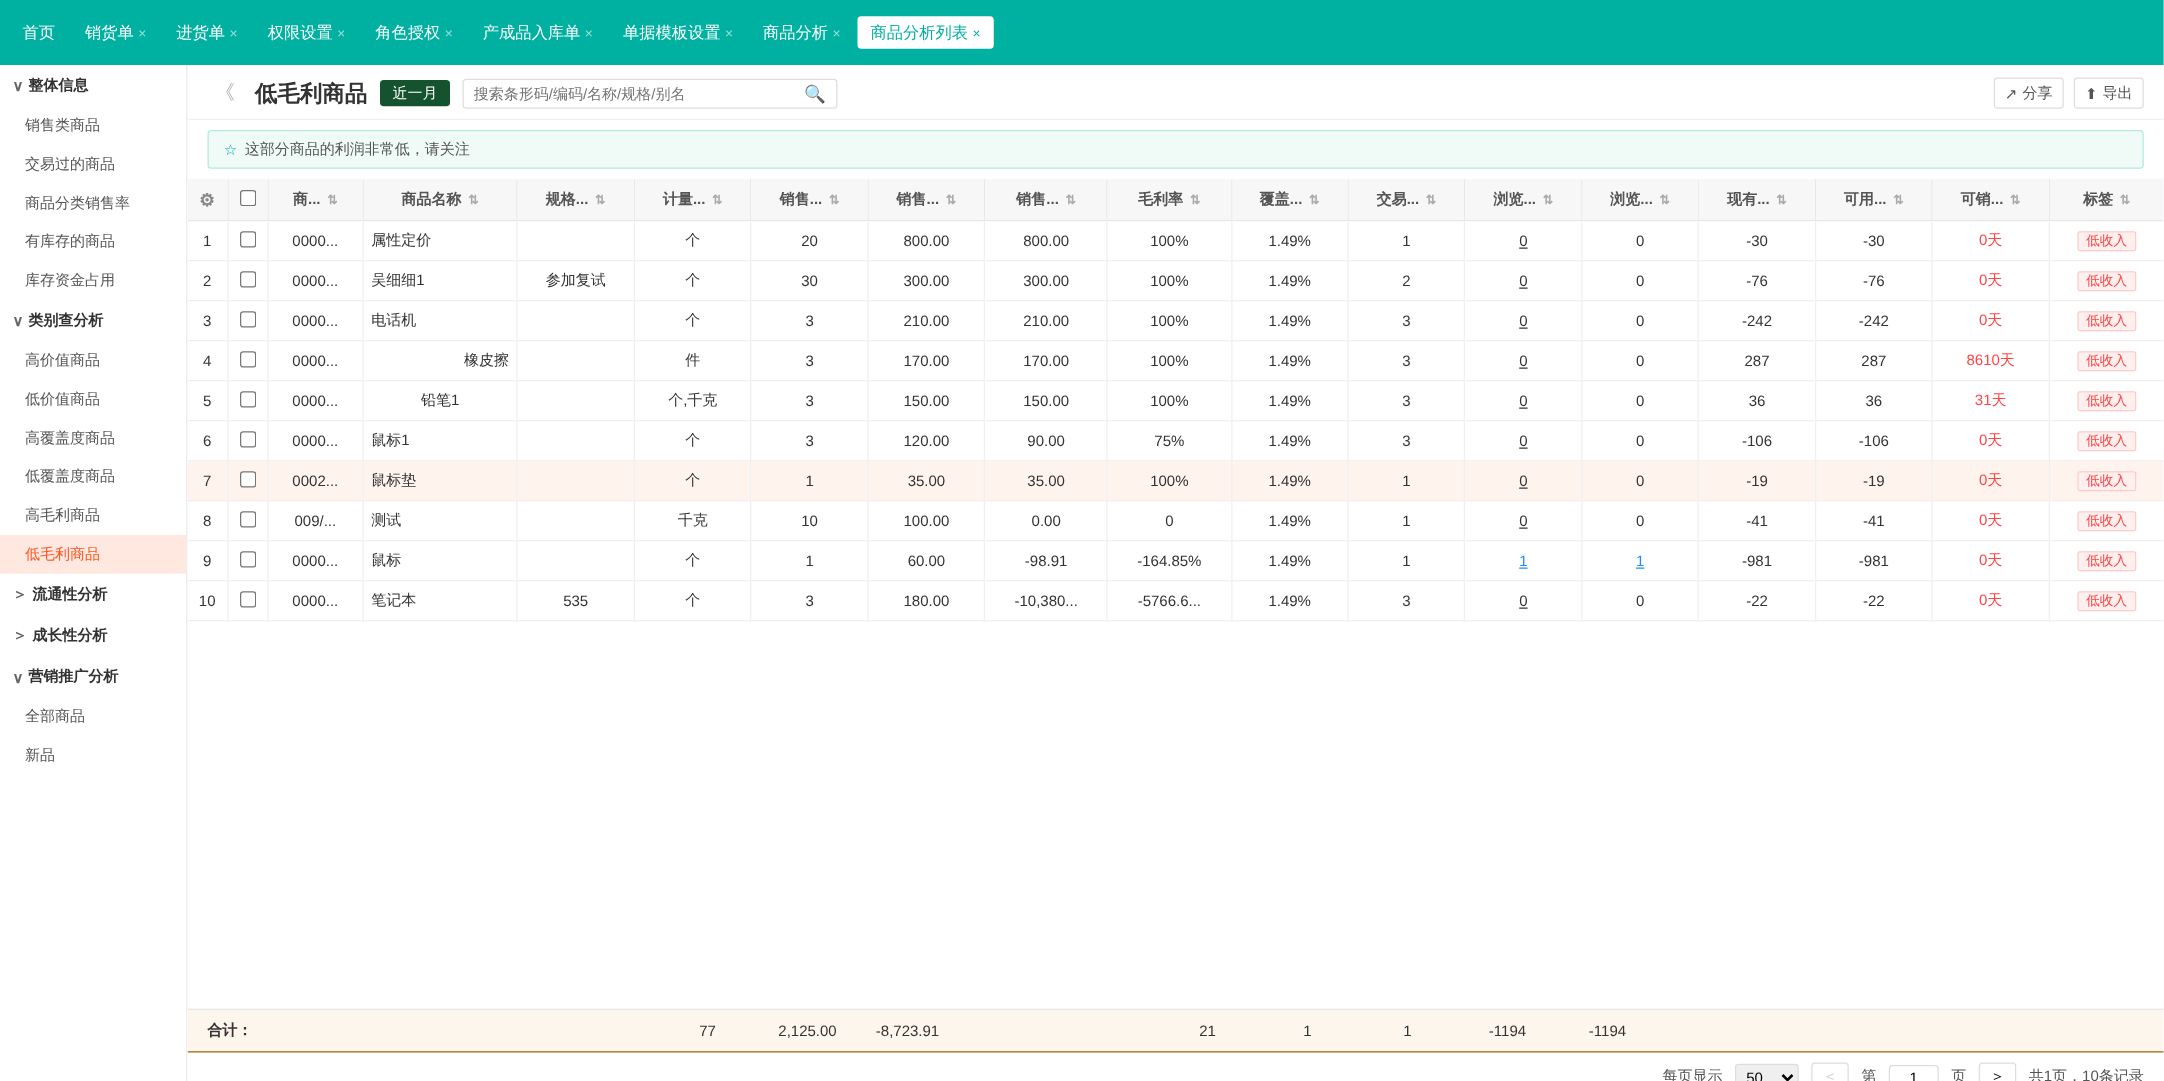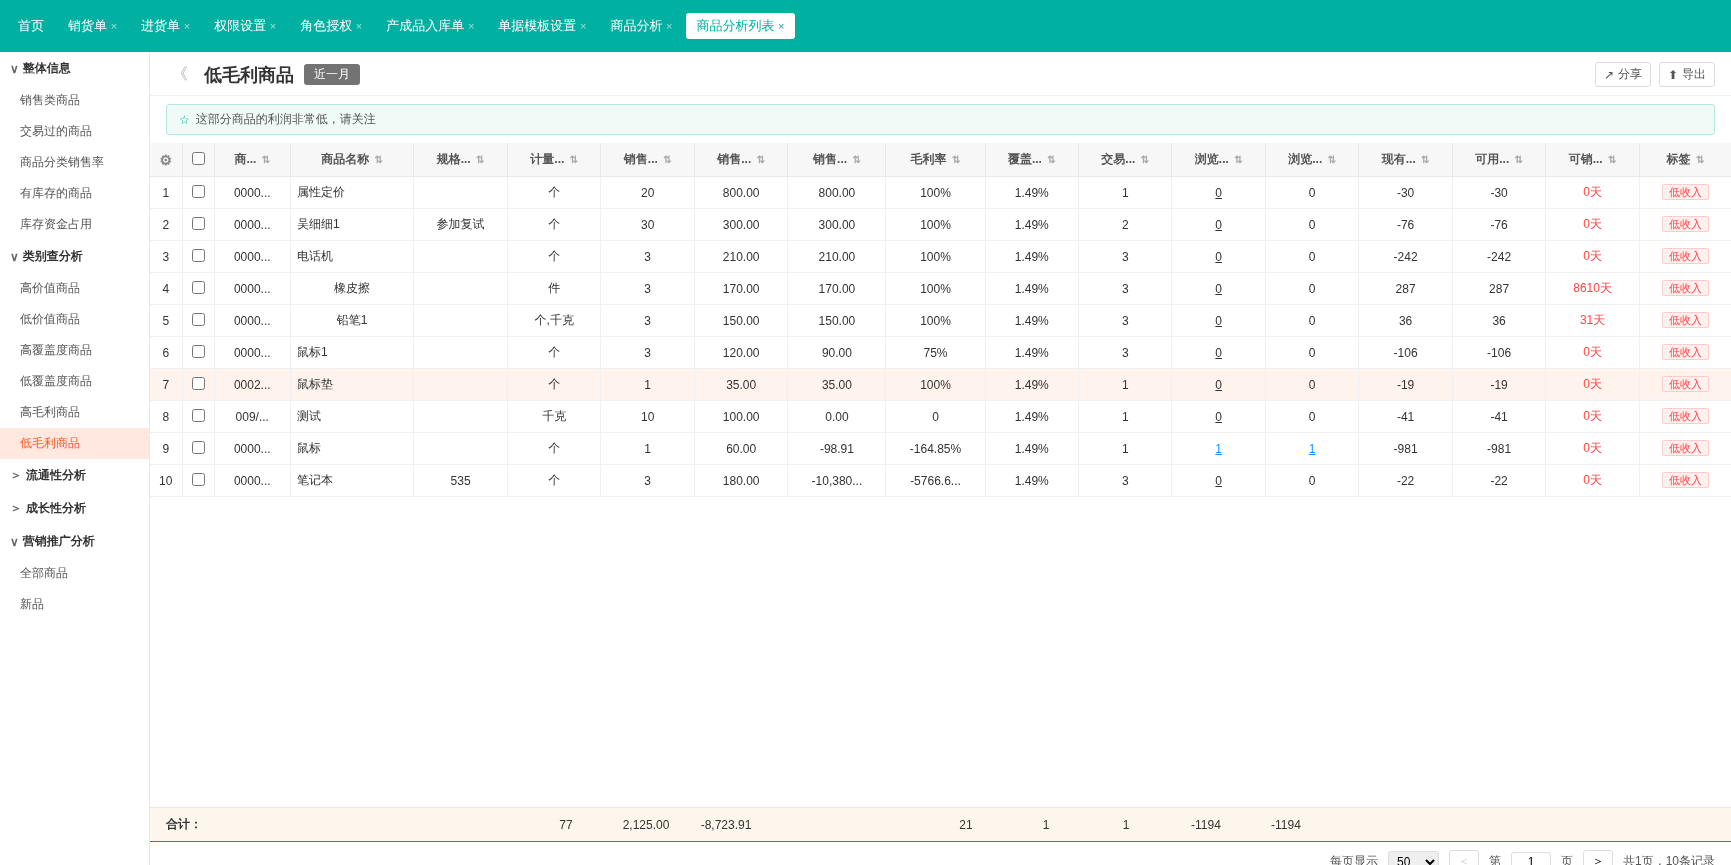--- a/index.html
+++ b/index.html
@@ -71,21 +71,21 @@
       border-bottom: 1px solid #f0f0f0;
       gap: 10px;
       flex-shrink: 0;
     }
     .page-title {
       font-size: 18px;
       font-weight: 600;
       color: #333;
     }
     .filter-btn {
-      background: #737373;
+      background: #14532d;
       color: #fff;
       border: none;
       border-radius: 3px;
       padding: 2px 10px;
       cursor: pointer;
       font-size: 12px;
     }
     .search-box {
       display: flex;
       align-items: center;
@@ -325,20 +325,24 @@
     <div class="sidebar-item">全部商品</div>
     <div class="sidebar-item">新品</div>
   </div>
 
   <div class="content">
 
     <div class="content-header">
       <span class="collapse-btn">《</span>
       <span class="page-title">低毛利商品</span>
       <button class="filter-btn">近一月</button>
+      <div class="search-box">
+        <input type="text" placeholder="搜索条形码/编码/名称/规格/别名" style="">
+        <span style="color:#aaa; font-size:14px;">🔍</span>
+      </div>
       <div class="header-actions">
         <div class="action-btn">
           <span>↗</span>
           <span>分享</span>
         </div>
         <div class="action-btn">
           <span>⬆</span>
           <span>导出</span>
         </div>
       </div>
@@ -435,21 +439,21 @@
     <td>0</td>
     <td>-242</td>
     <td>-242</td>
     <td class="red-text">0天</td>
     <td><span class="tag-low-income">低收入</span></td>
   </tr>
             <tr>
     <td>4</td>
     <td><input type="checkbox" style=""></td>
     <td>0000...</td>
-    <td style="text-align:center;">橡皮擦</td>
+    <td style="text-align:right;">橡皮擦</td>
     <td></td>
     <td>件</td>
     <td>3</td>
     <td>170.00</td>
     <td>170.00</td>
     <td>100%</td>
     <td>1.49%</td>
     <td>3</td>
     <td><span class="zero-link">0</span></td>
     <td>0</td>

